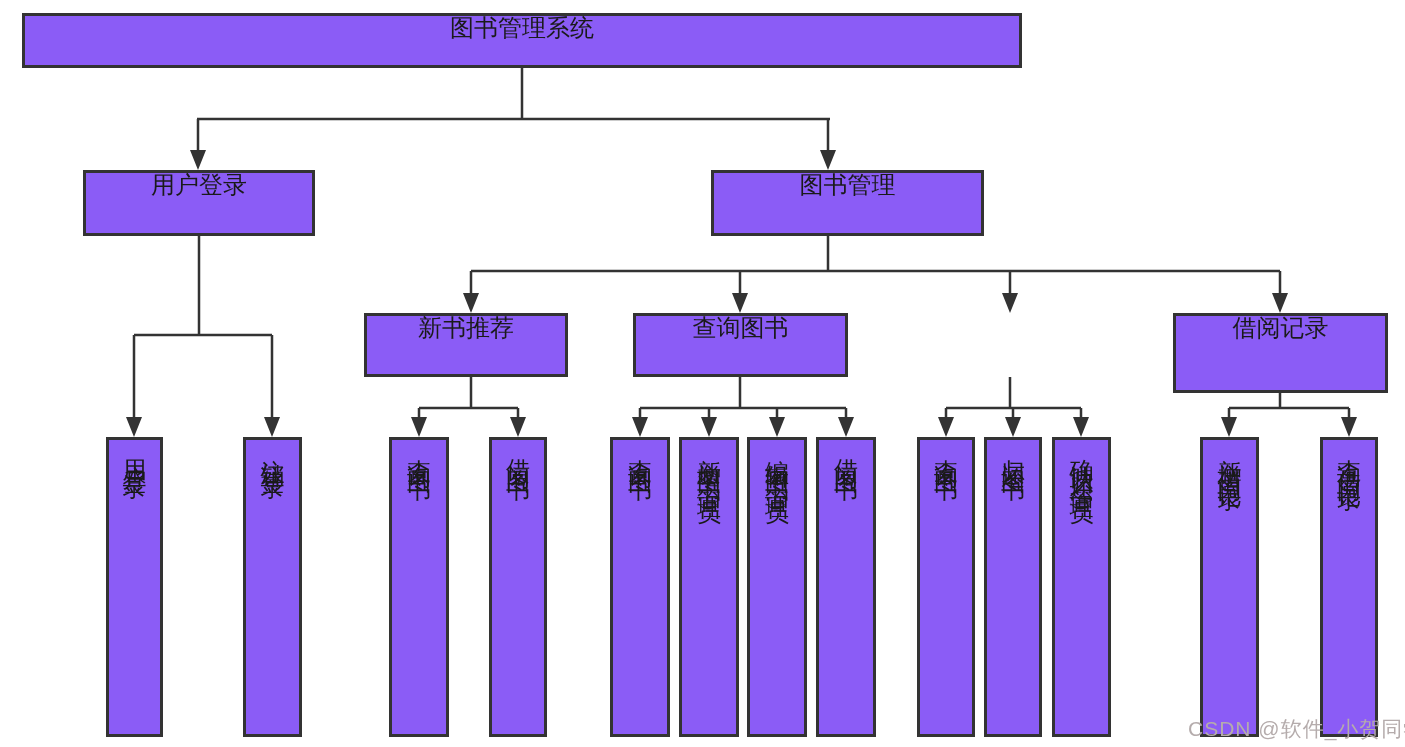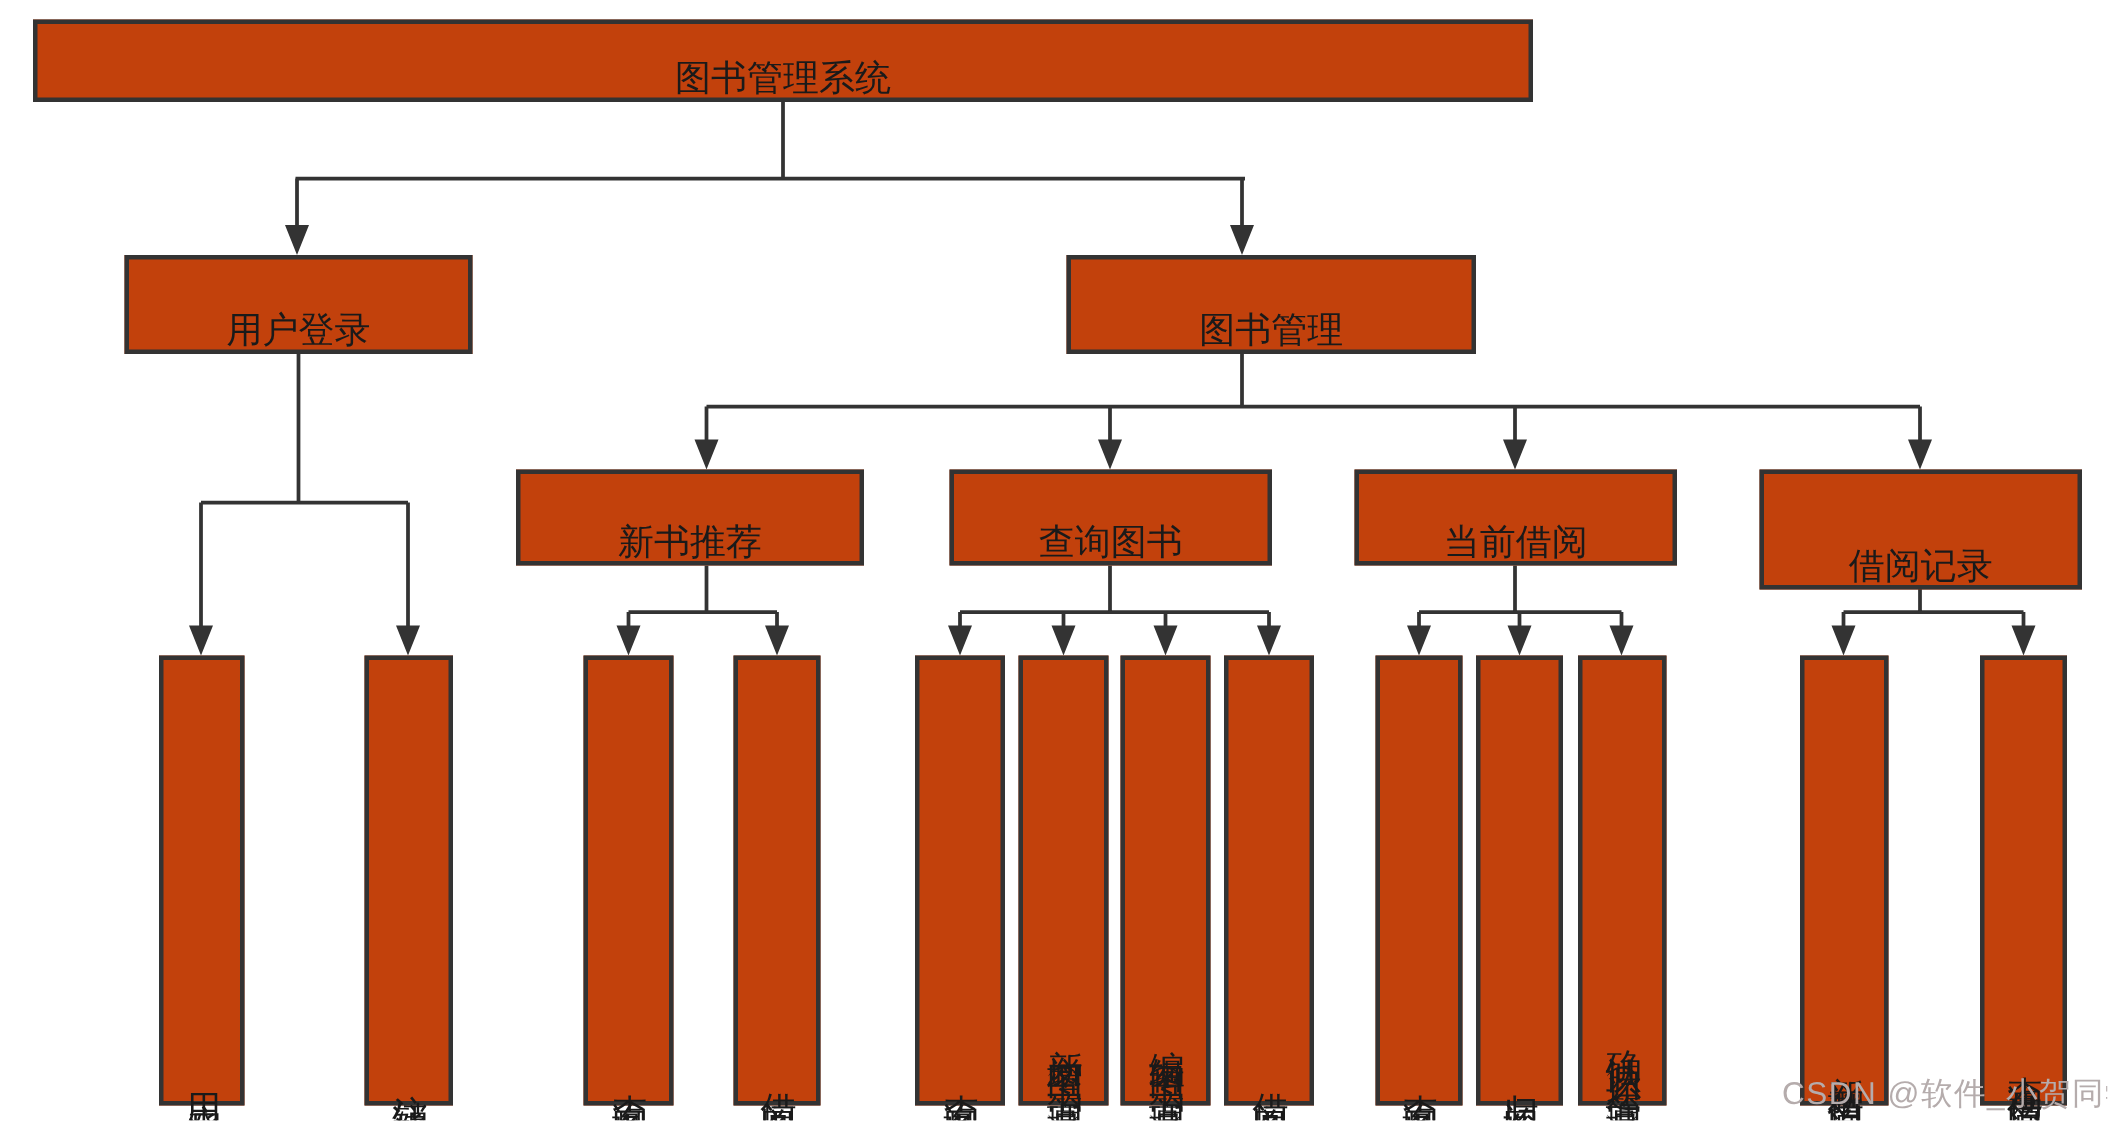--- a/index.html
+++ b/index.html
@@ -19,23 +19,23 @@
     position: absolute;
     left: 0;
     top: 0;
     width: 1405px;
     height: 747px;
   }
   .box {
     position: absolute;
     box-sizing: border-box;
     border: 3px solid #333333;
-    background: #c2410c;
+    background: #8b5cf6;
     display: flex;
-    align-items: flex-end;
+    align-items: flex-start;
     justify-content: center;
     color: #1a1a1a;
   }
   .box.h span {
     font-size: 24px;
     line-height: 1;
     white-space: nowrap;
   }
   .box.v span {
     writing-mode: vertical-rl;
@@ -83,28 +83,25 @@
     <span>图书管理系统</span>
   </div>
 
   <div class="box h" style="left:83px; top:170px; width:232px; height:66px">
     <span>用户登录</span>
   </div>
   <div class="box h" style="left:711px; top:170px; width:273px; height:66px">
     <span>图书管理</span>
   </div>
 
-  <div class="box h" style="left:344px; top:313px; width:232px; height:64px">
+  <div class="box h" style="left:364px; top:313px; width:204px; height:64px">
     <span>新书推荐</span>
   </div>
   <div class="box h" style="left:633px; top:313px; width:215px; height:64px">
     <span>查询图书</span>
-  </div>
-  <div class="box h" style="left:903px; top:313px; width:215px; height:64px">
-    <span>当前借阅</span>
   </div>
   <div class="box h" style="left:1173px; top:313px; width:215px; height:80px">
     <span>借阅记录</span>
   </div>
 
   <div class="box v" style="left:106px; top:437px; width:57px; height:300px">
     <span>用户登录</span>
   </div>
   <div class="box v" style="left:243px; top:437px; width:59px; height:300px">
     <span>注销登录</span>

